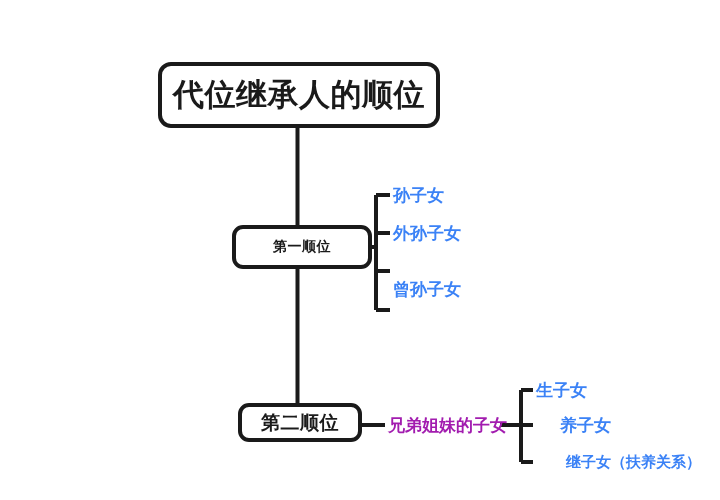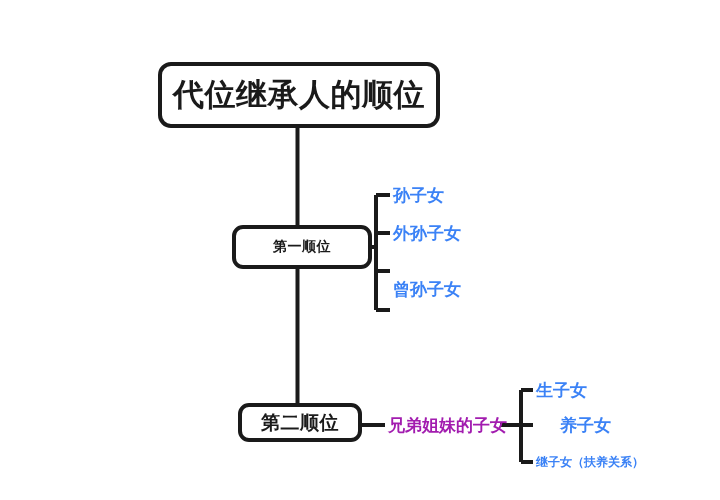--- a/index.html
+++ b/index.html
@@ -71,21 +71,22 @@
   .mid-label {
     position: absolute;
     color: #a21caf;
     font-weight: bold;
     font-size: 17px;
     white-space: nowrap;
     line-height: 1;
     transform: translateY(-50%);
   }
   .leaf-small {
-    font-size: 12px;
+    font-size: 15px;
+    margin-left: 30px;
   }
 </style>
 </head>
 <body>
 
 <div id="canvas">
 
   <svg class="lines" viewBox="0 0 720 500" xmlns="http://www.w3.org/2000/svg">
     <g stroke="#1a1a1a" fill="none" stroke-linecap="butt">
 

